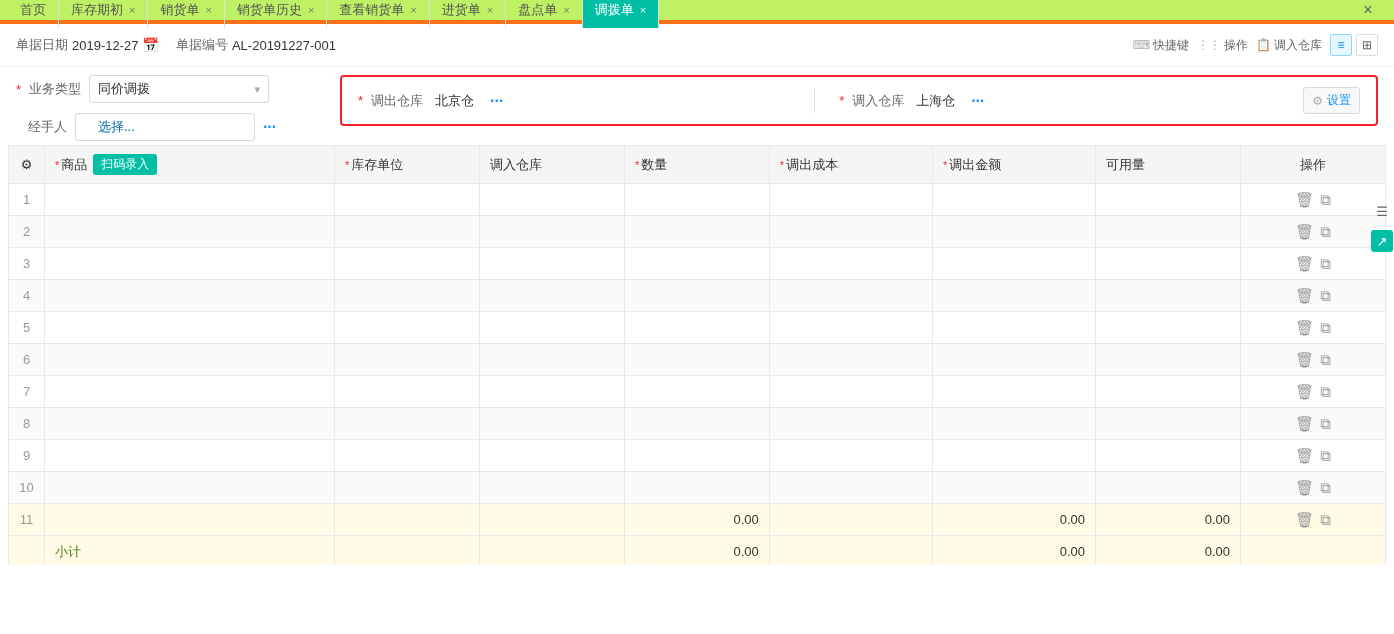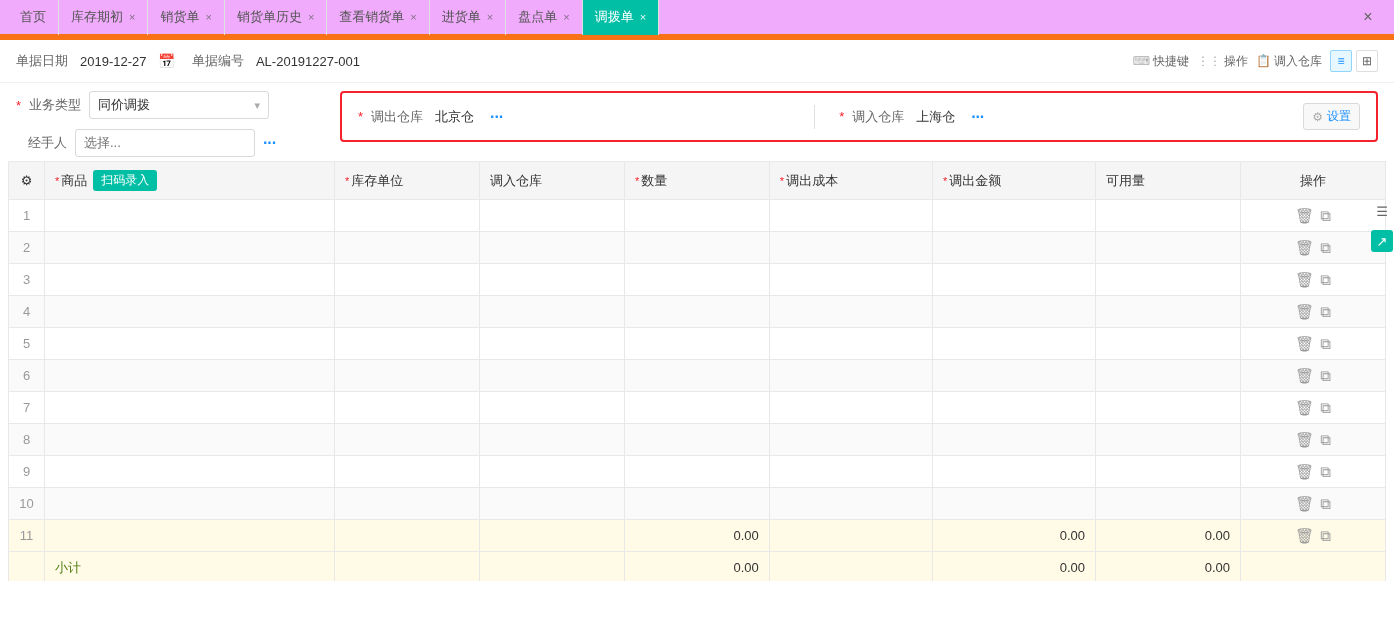--- a/index.html
+++ b/index.html
@@ -2,23 +2,23 @@
 <html><head>
   <meta charset="utf-8">
   <style>
     * { box-sizing: border-box; margin: 0; padding: 0; }
     body { font-family: "Microsoft YaHei", Arial, sans-serif; font-size: 13px; color: #333; background: #fff; overflow: hidden; }
 
     
     .tab-bar {
       display: flex;
       align-items: center;
-      background: #f0abfc;
-      border-bottom: 6px solid #f97316;
-      height: 40px;
+      background: #bef264;
+      border-bottom: 4px solid #f97316;
+      height: 24px;
       padding: 0 8px;
     }
     .tab-item {
       display: flex;
       align-items: center;
       padding: 0 12px;
       height: 36px;
       cursor: pointer;
       font-size: 13px;
       color: #555;
@@ -68,21 +68,21 @@
     }
     .form-header-left {
       display: flex;
       align-items: center;
       gap: 16px;
       flex: 1;
     }
     .form-field {
       display: flex;
       align-items: center;
-      gap: 12px;
+      gap: 4px;
       font-size: 13px;
       color: #333;
     }
     .form-field label {
       color: #666;
       white-space: nowrap;
     }
     .calendar-icon {
       color: #aaa;
       cursor: pointer;
@@ -416,21 +416,21 @@
           <span>同价调拨</span>
           <span class="chevron">▾</span>
         </div>
       </div>
     </div>
 
     <div class="form-row" style="margin-bottom:0;">
       <div class="field-group">
         <span class="field-label" style="margin-left:12px;">经手人</span>
         <div class="select-box" style="min-width:180px;">
-          <span style="color:#737373;">选择...</span>
+          <span style="color:#0369a1;margin-left:14px;">选择...</span>
         </div>
         <span class="more-btn">···</span>
       </div>
     </div>
   </div>
 
   <div class="right-warehouse">
     <div class="warehouse-section">
 
       <div class="warehouse-group">

